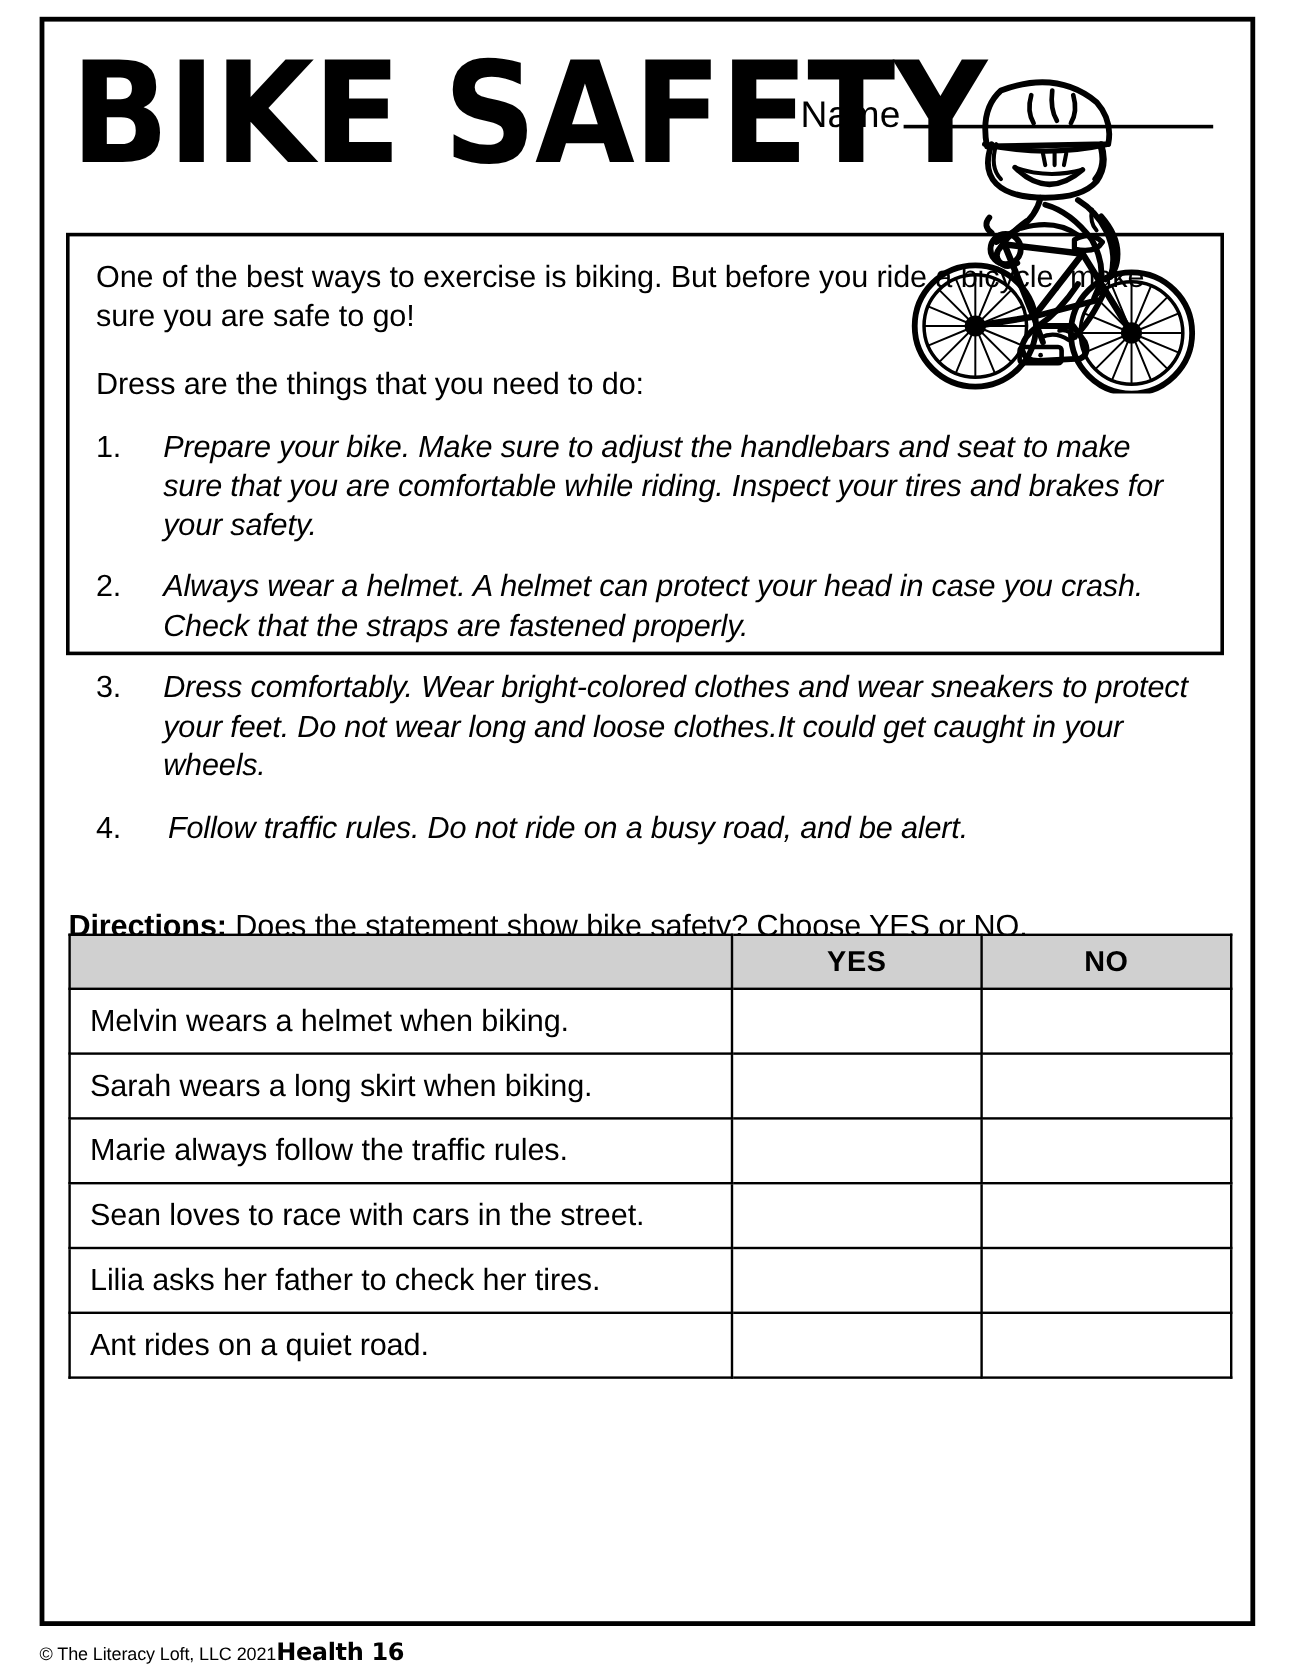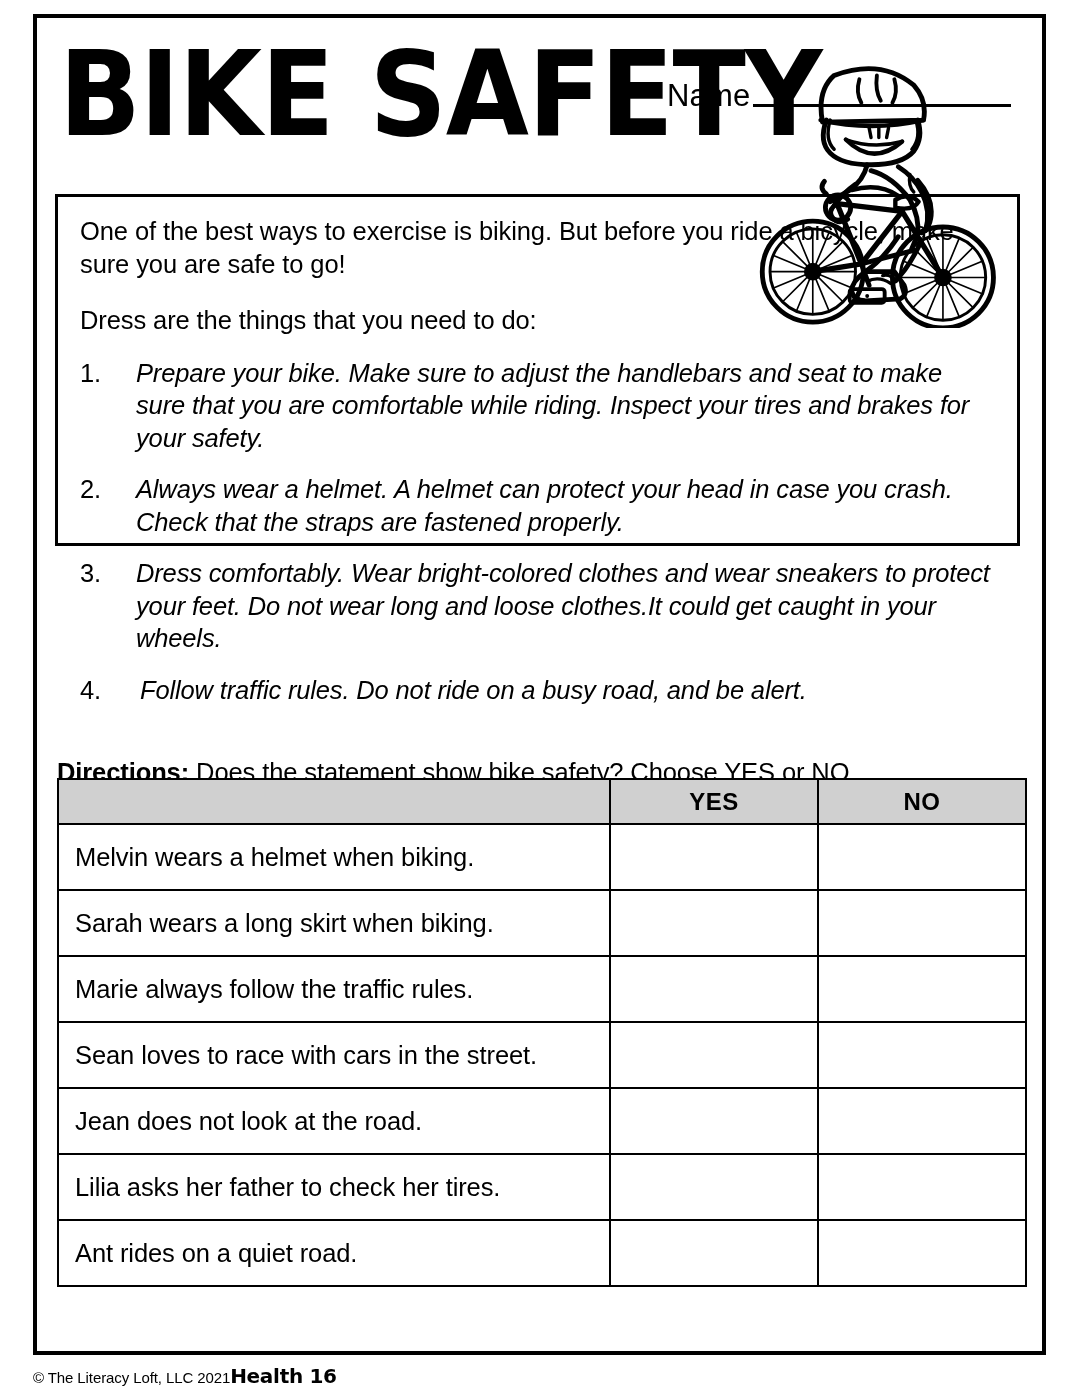--- a/index.html
+++ b/index.html
@@ -150,21 +150,21 @@
     background: #d0d0d0;
     height: 45px;
     font-size: 24px;
     font-weight: 700;
     text-align: center;
     vertical-align: middle;
     letter-spacing: 0.5px;
   }
   #answer-table thead th.stmt-head { background: #d0d0d0; }
   #answer-table tbody td {
-    height: 66px;
+    height: 54px;
     vertical-align: middle;
   }
   #answer-table tbody td.stmt {
     padding: 0 0 0 16px;
     font-size: 25.5px;
     letter-spacing: -0.1px;
   }
   col.c-stmt { width: 552px; }
   col.c-yes  { width: 208px; }
   col.c-no   { width: 208px; }
@@ -354,25 +354,20 @@
         <td class="stmt">Marie always follow the traffic rules.</td>
         <td></td>
         <td></td>
       </tr>
       <tr>
         <td class="stmt">Sean loves to race with cars in the street.</td>
         <td></td>
         <td></td>
       </tr>
       <tr>
-        <td class="stmt">Jean does not look at the road.</td>
-        <td></td>
-        <td></td>
-      </tr>
-      <tr>
         <td class="stmt">Lilia asks her father to check her tires.</td>
         <td></td>
         <td></td>
       </tr>
       <tr>
         <td class="stmt">Ant rides on a quiet road.</td>
         <td></td>
         <td></td>
       </tr>
     </tbody>

